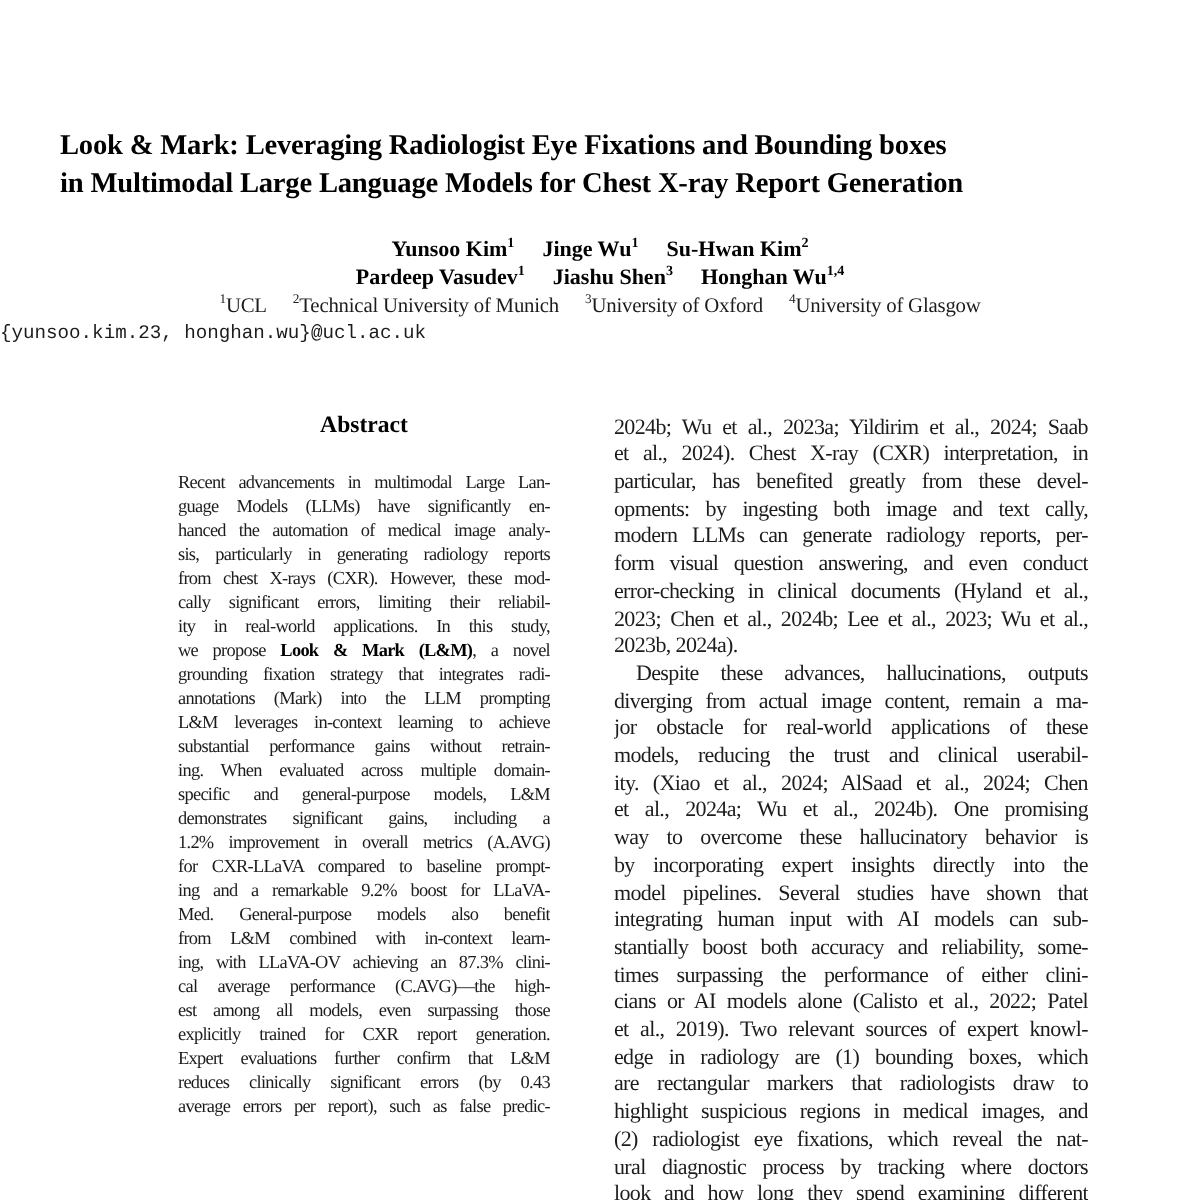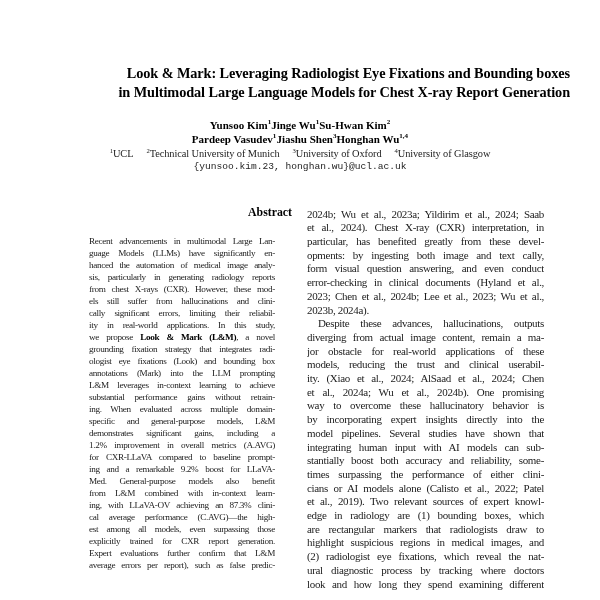--- a/index.html
+++ b/index.html
@@ -6,51 +6,51 @@
   body {
     width: 600px; height: 600px; overflow: hidden;
     font-family: "Liberation Serif", serif;
     color: #1c1c1c;
     -webkit-font-smoothing: antialiased;
   }
   .page { position: relative; width: 600px; height: 600px; background: #ffffff; }
 
   .title {
     margin: 64px 30px 0 30px;
-    text-align: right;
+    text-align: left;
     font-weight: 700;
     font-size: 14.3px;
     line-height: 19px;
     color: #000;
     letter-spacing: -0.1px;
   }
 
   .authors { margin-top: 16px; }
   .author-row {
-    display: flex; justify-content: center; 
+    display: flex; justify-content: center; gap: 14px;
     font-weight: 700; font-size: 11px; line-height: 14.3px; color: #000;
   }
   sup { font-size: 64%; vertical-align: super; line-height: 0; font-weight: inherit; }
 
   .affils {
     display: flex; justify-content: center; gap: 13px;
     font-size: 10.4px; line-height: 13px; letter-spacing: -0.1px;
   }
   .email {
-    margin-top: 1px; text-align: center;
+    margin-top: 1px; text-align: left;
     font-family: "Liberation Mono", monospace;
     font-size: 9.6px; line-height: 12px;
   }
 
   .columns { display: flex; margin: 33px 0 0 72px; gap: 15px; }
   .col-left  { width: 220px; flex: none; }
   .col-right { width: 237px; flex: none; }
 
   .abstract-heading {
-    text-align: right; font-weight: 700;
+    text-align: center; font-weight: 700;
     font-size: 11.8px; line-height: 13px; color: #000;
   }
   .abstract-body { margin: 16px 17px 12px 17px; }
   .abstract-body .tline { font-size: 9.2px; line-height: 12px; letter-spacing: -0.35px; }
 
   .intro-body { margin-top: 2px; }
   .intro-body .tline { font-size: 11px; line-height: 13.7px; letter-spacing: -0.32px; }
 
   .tline {
     white-space: nowrap; overflow: hidden;
@@ -94,51 +94,51 @@
 
   <div class="columns">
     <div class="col-left">
       <div class="abstract-heading">Abstract</div>
       <div class="abstract-body">
           <div class="tline">Recent advancements in multimodal Large Lan-</div>
           <div class="tline">guage Models (LLMs) have significantly en-</div>
           <div class="tline">hanced the automation of medical image analy-</div>
           <div class="tline">sis, particularly in generating radiology reports</div>
           <div class="tline">from chest X-rays (CXR). However, these mod-</div>
-          <div class="tline">els still suffer from hallucinations and clini-</div>
           <div class="tline">cally significant errors, limiting their reliabil-</div>
           <div class="tline">ity in real-world applications. In this study,</div>
           <div class="tline">we propose <b>Look &amp; Mark (L&amp;M)</b>, a novel</div>
           <div class="tline">grounding fixation strategy that integrates radi-</div>
-          <div class="tline">ologist eye fixations (Look) and bounding box</div>
           <div class="tline">annotations (Mark) into the LLM prompting</div>
           <div class="tline">L&amp;M leverages in-context learning to achieve</div>
           <div class="tline">substantial performance gains without retrain-</div>
           <div class="tline">ing. When evaluated across multiple domain-</div>
           <div class="tline">specific and general-purpose models, L&amp;M</div>
           <div class="tline">demonstrates significant gains, including a</div>
           <div class="tline">1.2% improvement in overall metrics (A.AVG)</div>
           <div class="tline">for CXR-LLaVA compared to baseline prompt-</div>
           <div class="tline">ing and a remarkable 9.2% boost for LLaVA-</div>
           <div class="tline">Med. General-purpose models also benefit</div>
           <div class="tline">from L&amp;M combined with in-context learn-</div>
           <div class="tline">ing, with LLaVA-OV achieving an 87.3% clini-</div>
           <div class="tline">cal average performance (C.AVG)—the high-</div>
           <div class="tline">est among all models, even surpassing those</div>
           <div class="tline">explicitly trained for CXR report generation.</div>
           <div class="tline">Expert evaluations further confirm that L&amp;M</div>
+          <div class="tline">reduces clinically significant errors (by 0.43</div>
           <div class="tline">average errors per report), such as false predic-</div>
         </div>
     </div>
     <div class="col-right">
       <div class="intro-body">
           <div class="tline">2024b; Wu et al., 2023a; Yildirim et al., 2024; Saab</div>
           <div class="tline">et al., 2024). Chest X-ray (CXR) interpretation, in</div>
           <div class="tline">particular, has benefited greatly from these devel-</div>
           <div class="tline">opments: by ingesting both image and text cally,</div>
+          <div class="tline">modern LLMs can generate radiology reports, per-</div>
           <div class="tline">form visual question answering, and even conduct</div>
           <div class="tline">error-checking in clinical documents (Hyland et al.,</div>
           <div class="tline">2023; Chen et al., 2024b; Lee et al., 2023; Wu et al.,</div>
           <div class="tline endline">2023b, 2024a).</div>
           <div class="tline indent">Despite these advances, hallucinations, outputs</div>
           <div class="tline">diverging from actual image content, remain a ma-</div>
           <div class="tline">jor obstacle for real-world applications of these</div>
           <div class="tline">models, reducing the trust and clinical userabil-</div>
           <div class="tline">ity. (Xiao et al., 2024; AlSaad et al., 2024; Chen</div>
           <div class="tline">et al., 2024a; Wu et al., 2024b). One promising</div>

